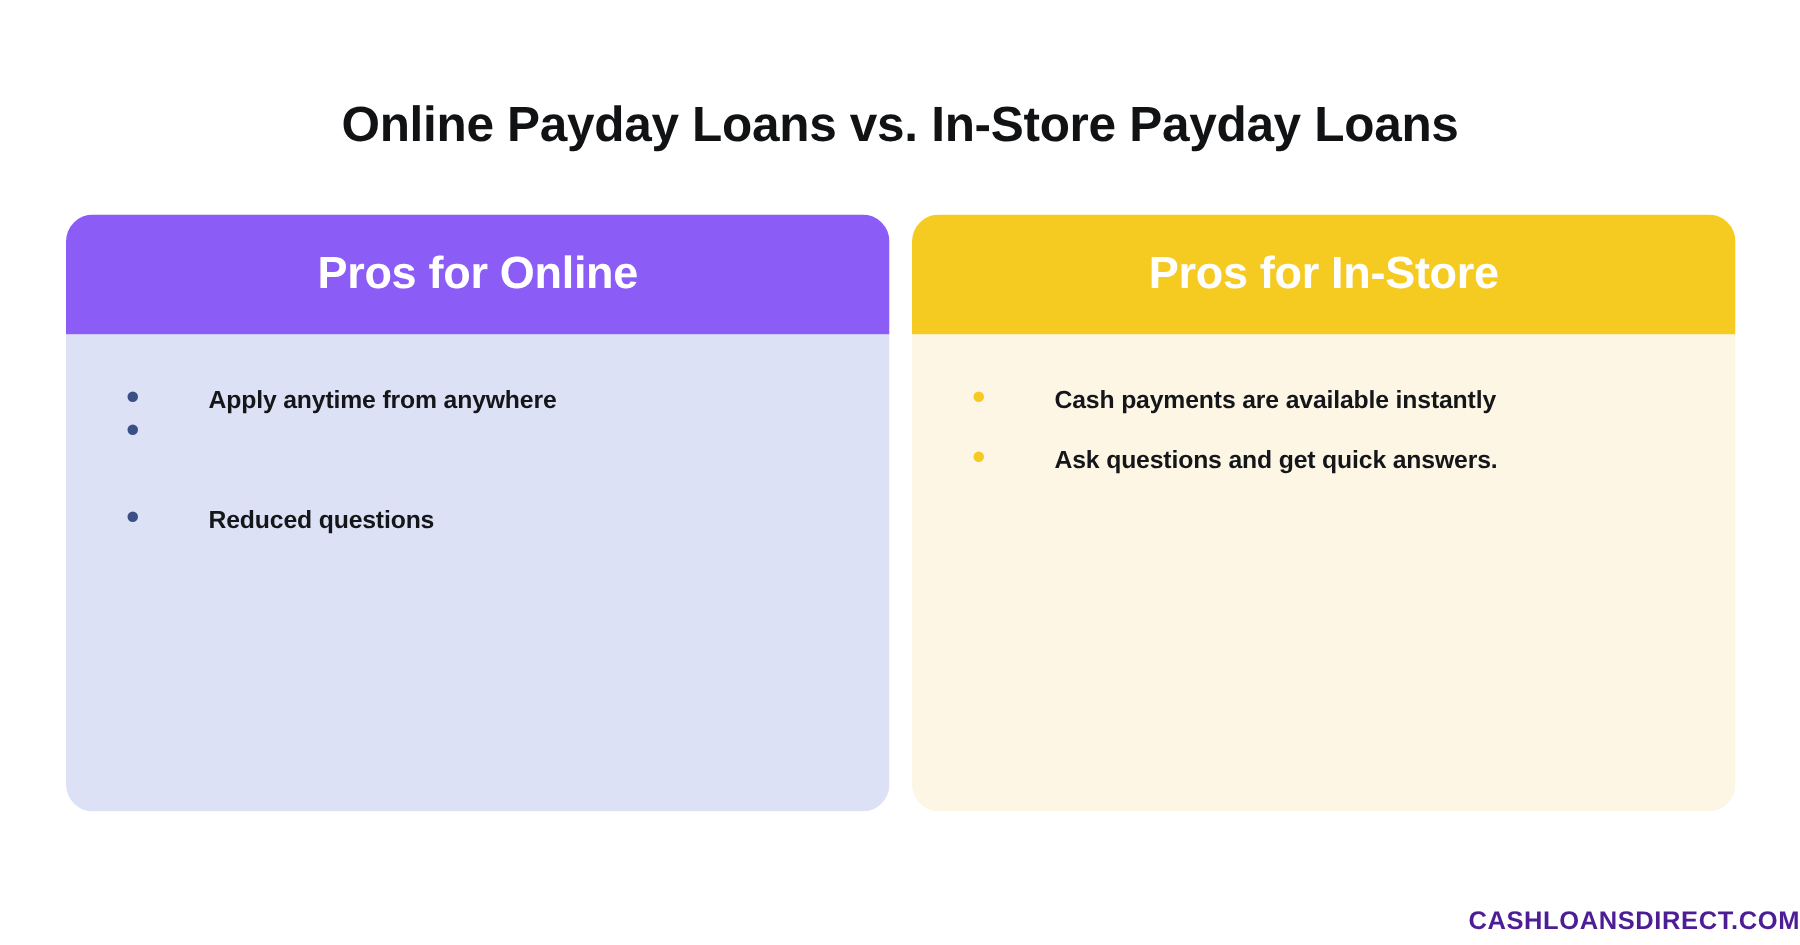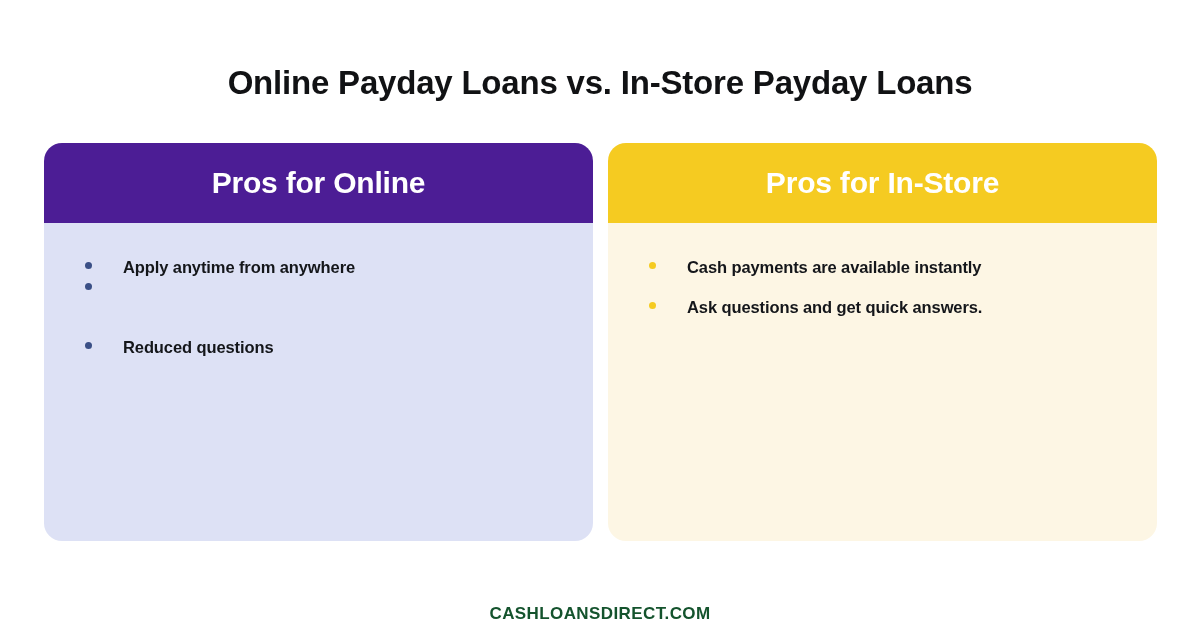--- a/index.html
+++ b/index.html
@@ -52,39 +52,40 @@
     height: 80px;
     flex: 0 0 80px;
     display: flex;
     align-items: center;
     justify-content: center;
     color: #ffffff;
     font-size: 30px;
     font-weight: bold;
     letter-spacing: -0.2px;
   }
-  .card-online .card-header { background: #4c1d95; }
+  .card-online .card-header { background: #8b5cf6; }
   .card-instore .card-header { background: #f5cb21; }
   .card-body {
     flex: 1 1 auto;
     padding: 24px 20px 20px 20px;
     box-sizing: border-box;
   }
   .card-online .card-body { background: #dde1f5; }
   .card-instore .card-body { background: #fdf6e4; }
   .pro-list {
     list-style: none;
     margin: 0;
     padding: 0;
   }
   .pro-item {
     display: flex;
     align-items: baseline;
     height: 40px;
     line-height: 40px;
+    gap: 16px;
   }
   .bullet {
     flex: 0 0 auto;
     width: 7px;
     height: 7px;
     border-radius: 50%;
     margin-left: 21px;
     margin-right: 31px;
     position: relative;
     top: -4px;
@@ -96,24 +97,24 @@
     font-weight: bold;
     color: #14161a;
     letter-spacing: -0.1px;
     white-space: nowrap;
   }
   .footer-brand {
     position: absolute;
     top: 576px;
     left: 0;
     width: 1200px;
-    text-align: center;
+    text-align: right;
     font-size: 17px;
     font-weight: bold;
-    color: #14532d;
+    color: #4c1d95;
     letter-spacing: 0.4px;
   }
 </style>
 </head>
 <body>
 
 <div class="infographic">
 
   <div class="page-title">Online Payday Loans vs. In-Store Payday Loans</div>
 

